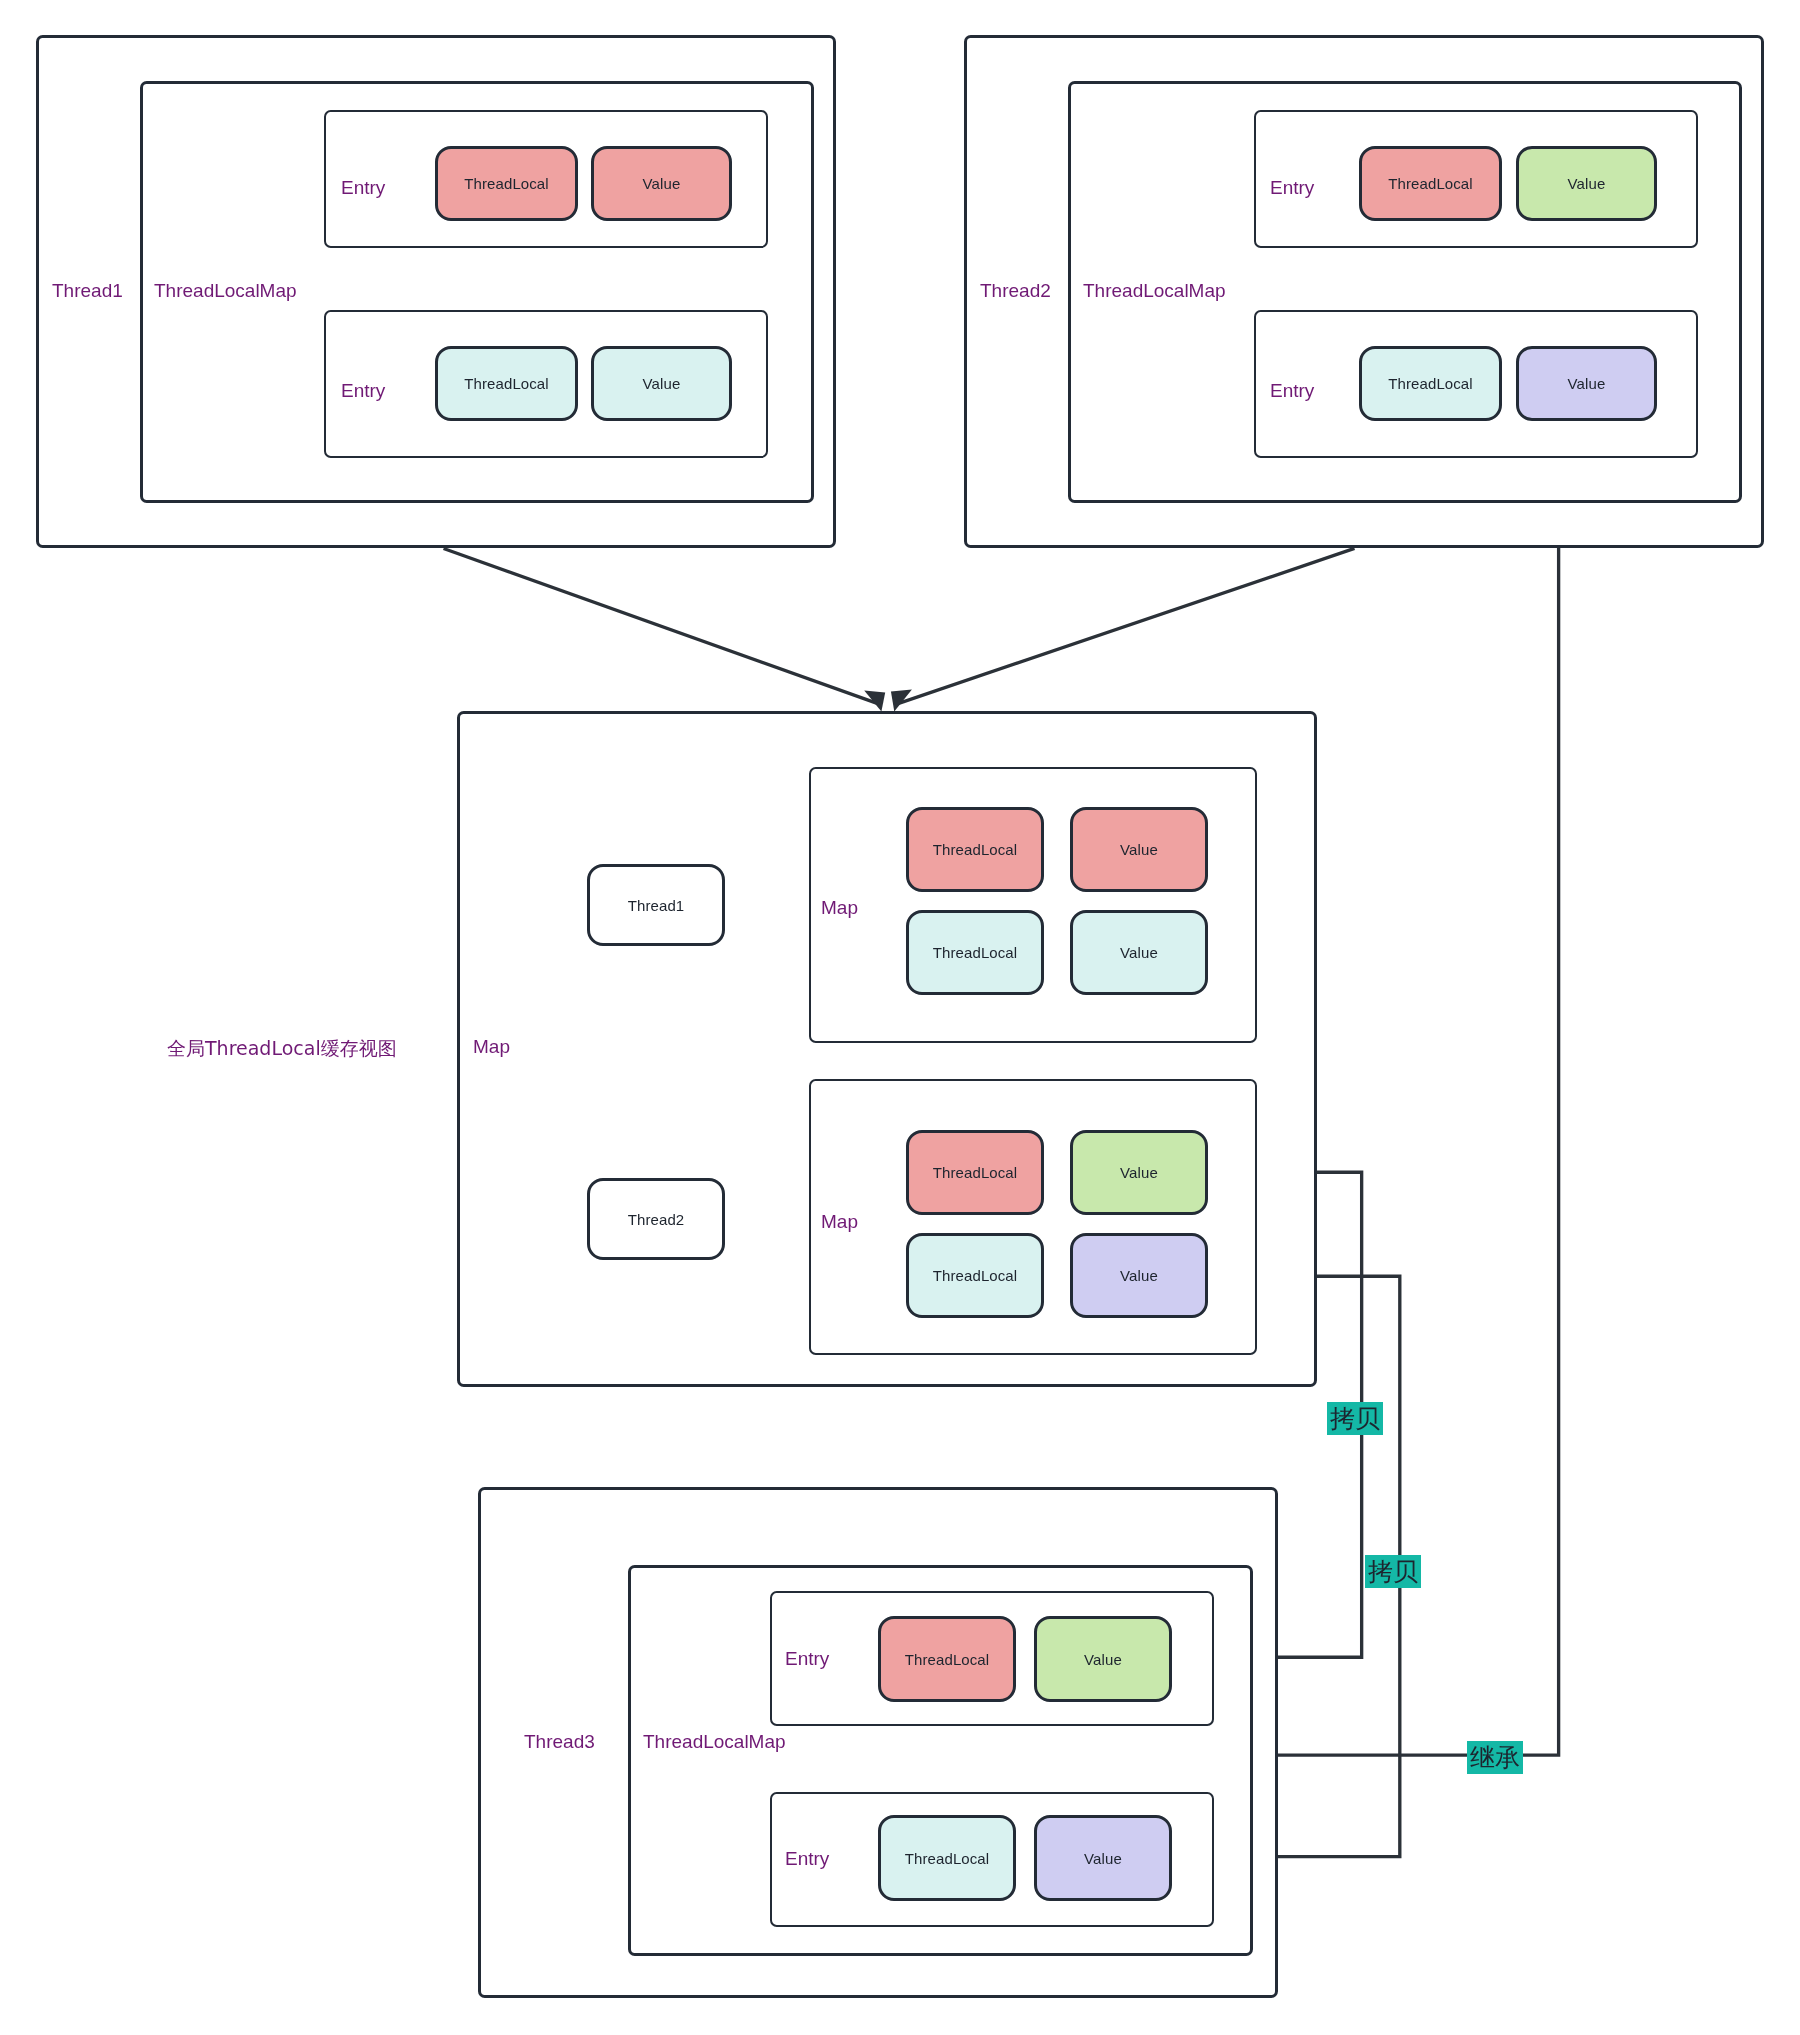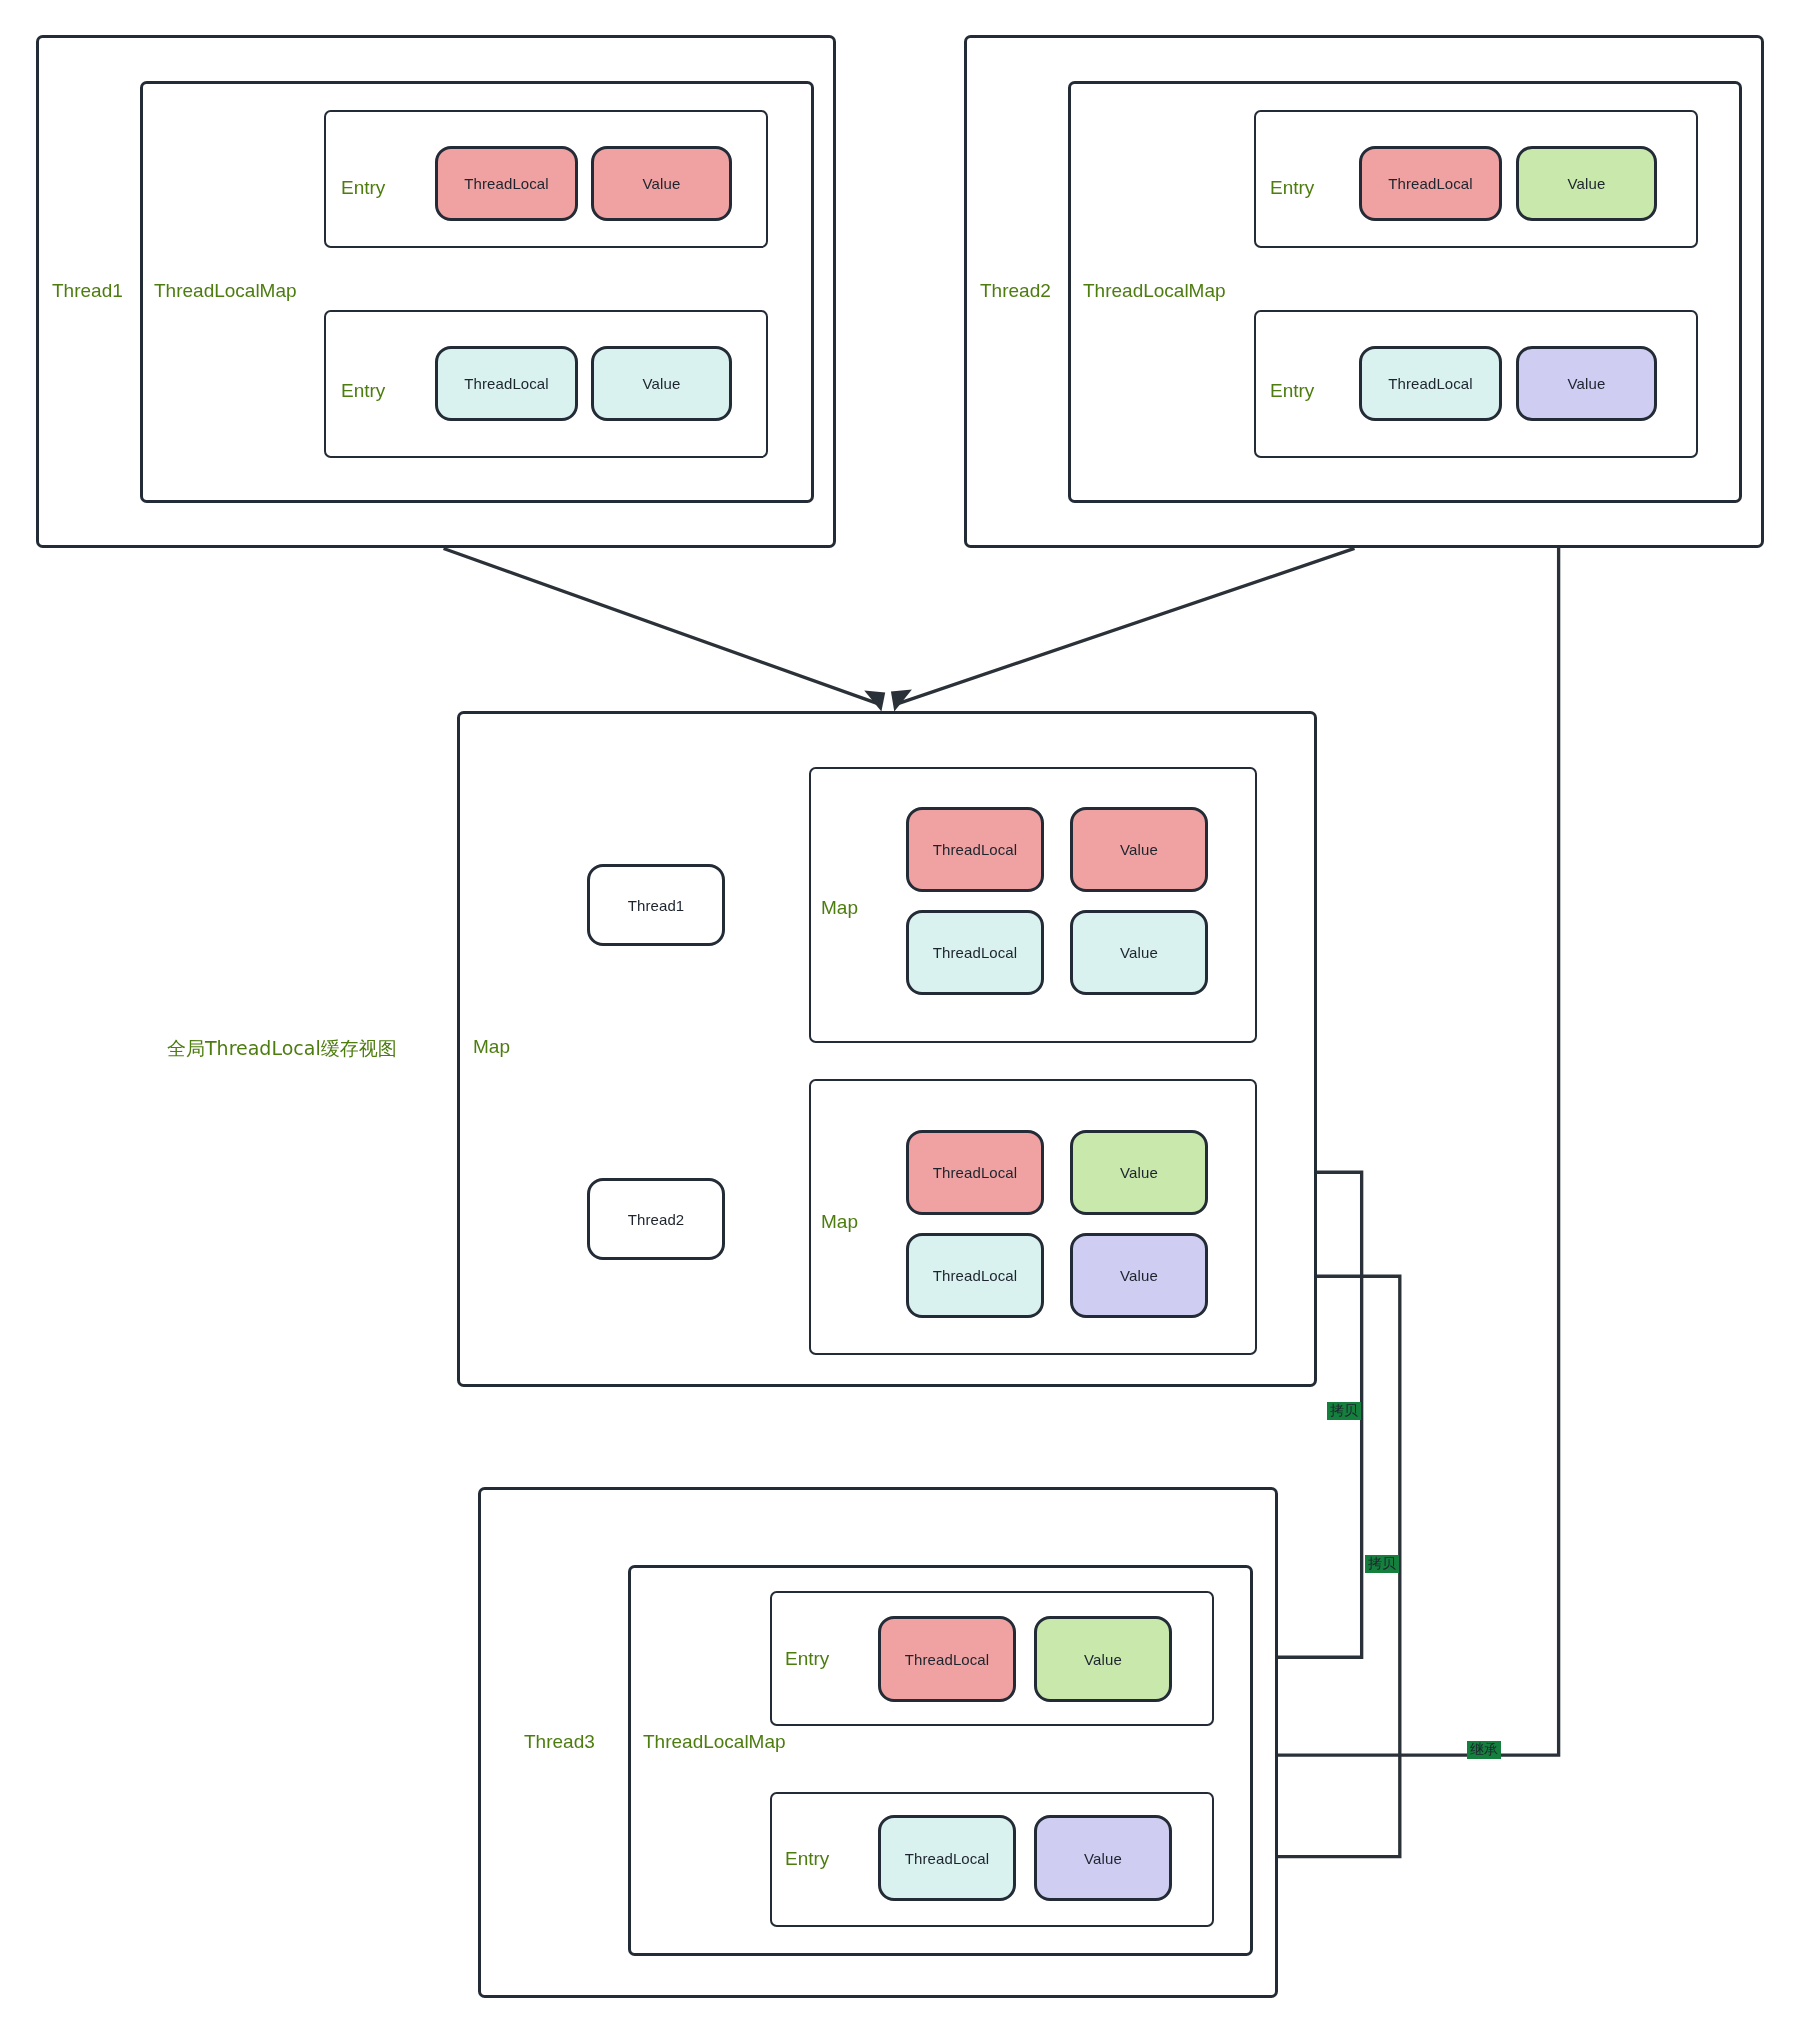--- a/index.html
+++ b/index.html
@@ -14,27 +14,27 @@
   .chip{position:absolute;box-sizing:border-box;border:3.3px solid #232b36;border-radius:16px;
         display:flex;align-items:center;justify-content:center;
         font-size:15px;color:#1d242e;letter-spacing:0.1px;}
   .chip.red{background:#efa2a1;}
   .chip.cyan{background:#d9f2f0;}
   .chip.green{background:#c8e8ac;}
   .chip.purple{background:#cfcdf2;}
   .chip.plain{background:#ffffff;}
 
   
-  .lbl{position:absolute;font-size:19px;color:#4d7c0f;white-space:nowrap;}
+  .lbl{position:absolute;font-size:19px;color:#701a75;white-space:nowrap;}
   .lbl.cn{font-family:"DejaVu Sans","Liberation Sans",sans-serif;}
 
   svg.wires{position:absolute;left:0;top:0;width:1800px;height:2035px;overflow:visible;pointer-events:none;}
   svg.wires path,svg.wires line{fill:none;stroke:#2b3138;stroke-width:7;}
   svg.wires polygon{fill:#2b3138;}
-  .wirelbl{position:absolute;font-size:14px;color:#1d242e;background:#15803d;padding:0 2.9px;white-space:nowrap;
+  .wirelbl{position:absolute;font-size:25px;color:#1d242e;background:#14b8a6;padding:0 2.9px;white-space:nowrap;
            font-family:"DejaVu Sans","Liberation Sans",sans-serif;}
 </style>
 </head>
 <body>
 
 <div id="stage">
 
   <svg class="wires" viewBox="0 0 3774 4267">
 
     <path d="M 930 1150 L 1848 1478"></path>

